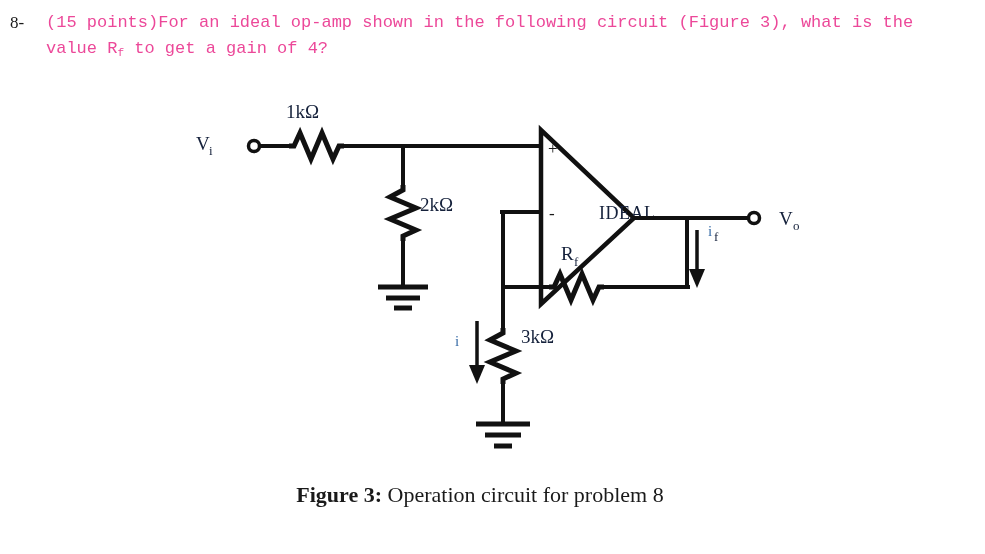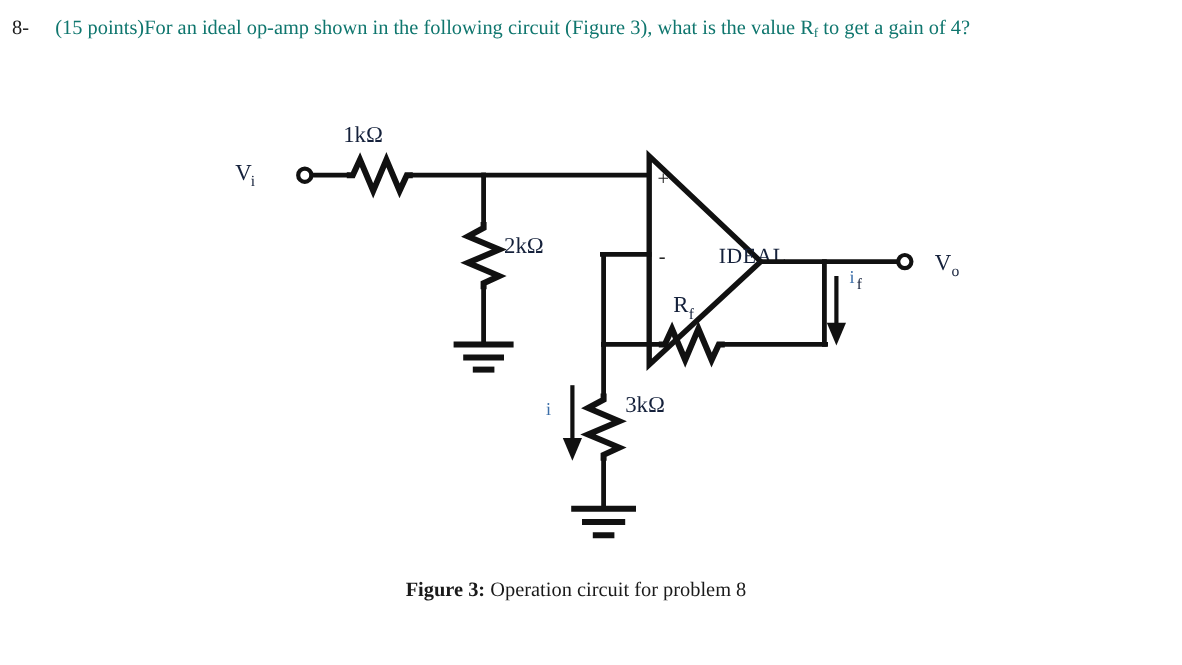--- a/index.html
+++ b/index.html
@@ -34,21 +34,22 @@
     font-size: 17px;
     line-height: 26px;
     color: #1a1a1a;
   }
   #question-text {
     flex: 1 1 auto;
     padding-right: 30px;
     font-size: 17px;
     line-height: 26px;
     text-align: left;
-    color: #0f766e;
+    color: #ec4899;
+    font-family: Liberation Mono, monospace;
   }
   #question-text .sub {
     font-size: 11px;
     vertical-align: -0.25em;
     letter-spacing: 0;
   }
 
   
   #circuit-figure {
     position: absolute;
@@ -61,21 +62,21 @@
     display: block;
   }
 
   
   #figure-caption {
     position: absolute;
     left: 0;
     top: 482px;
     width: 960px;
     text-align: center;
-    font-size: 17px;
+    font-size: 22px;
     color: #1a1a1a;
   }
   #figure-caption .cap-label {
     font-weight: bold;
   }
 
   
   .lbl {
     font-family: "Liberation Serif", serif;
     font-size: 19px;

